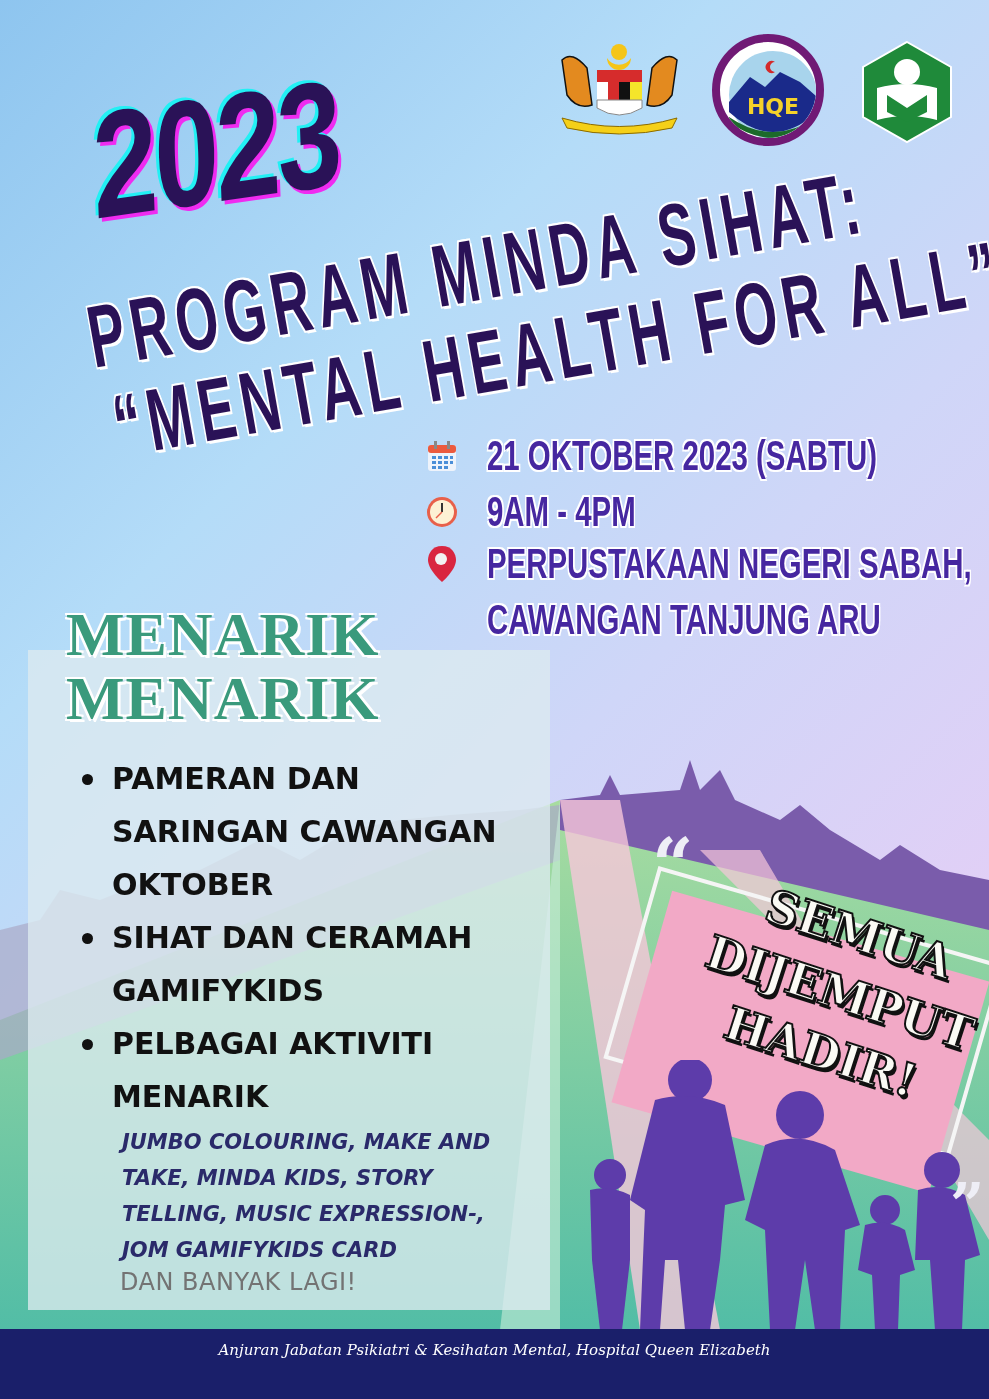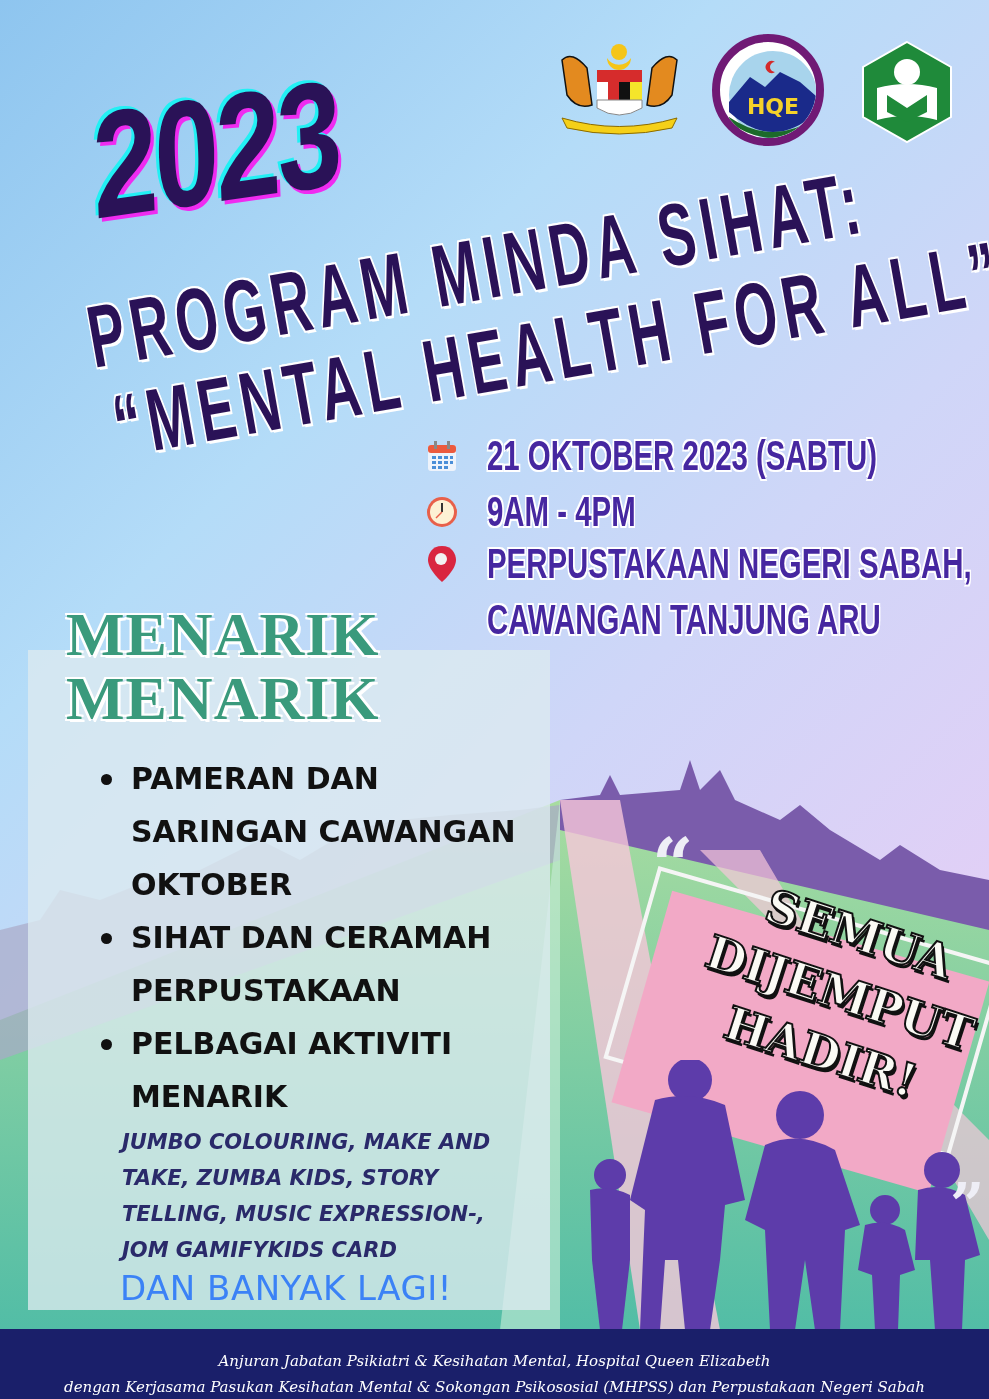--- a/index.html
+++ b/index.html
@@ -31,38 +31,38 @@
     text-shadow: 2px 2px 0 #fff, -2px -2px 0 #fff, 2px -2px 0 #fff, -2px 2px 0 #fff; }
   .info-icon { width:34px; height:34px; margin-right:28px; flex:none; }
 
   
   .ground { left:0; top:760px; width:989px; height:570px; }
 
   
   .card { left:28px; top:650px; width:522px; height:660px; background:rgba(220,235,240,0.78); }
   .act-title { left:66px; top:602px; font-family:"Liberation Serif", serif; font-weight:900; font-size:62px; line-height:64px; color:#3a9a7c;
     text-shadow: 3px 3px 0 #fff, -2px -2px 0 #fff, 2px -2px 0 #fff, -2px 2px 0 #fff; letter-spacing:1px; }
-  .act-list { left:99px; top:752px; width:460px; margin:0; padding:0; list-style:none; }
+  .act-list { left:80px; top:752px; width:460px; margin:0; padding:0; list-style:none; }
   .act-list li { position:relative; padding-left:32px; font-family:"DejaVu Sans", sans-serif; font-weight:bold; font-size:30px; line-height:53px; color:#111; }
   .act-list li .bullet { position:absolute; left:2px; top:22px; width:11px; height:11px; border-radius:50%; background:#111; }
   .act-sub { left:122px; top:1124px; width:400px; font-family:"DejaVu Sans", sans-serif; font-weight:bold; font-style:italic; font-size:21px; line-height:36px; color:#2a2a6a; }
-  .act-more { left:120px; top:1268px; font-family:"DejaVu Sans", sans-serif; font-size:34px; color:#3b82f6; letter-spacing:0.5px; }
+  .act-more { left:120px; top:1268px; font-family:"DejaVu Sans", sans-serif; font-size:24px; color:#737373; letter-spacing:0.5px; }
 
   
   .banner { left:620px; top:855px; width:380px; height:280px; transform: rotate(16deg); transform-origin:left top; }
   .banner-frame { position:absolute; left:40px; top:0; width:360px; height:200px; border:4px solid #f5f5f5; box-sizing:border-box; }
   .banner-fill { position:absolute; left:60px; top:20px; width:330px; height:220px; background:#f2a9c6; }
   .banner-text { left:690px; top:900px; width:300px; text-align:center; transform: rotate(18deg); transform-origin:center;
     font-family:"DejaVu Serif", serif; font-weight:900; font-size:46px; line-height:62px; color:#fafaf4;
     -webkit-text-stroke: 2px #111; text-shadow: 3px 3px 0 #111; }
   .quote-open { left:652px; top:822px; font-family:"DejaVu Serif", serif; font-size:72px; color:#eeeef6; font-weight:bold; }
   .quote-close { left:950px; top:1170px; font-family:"DejaVu Serif", serif; font-size:60px; color:#eeeef6; font-weight:bold; }
 
   
-  .footer { left:0; top:1329px; width:989px; height:70px; background:#1a1f6a; text-align:center; color:#fff; font-family:"DejaVu Serif", serif; font-style:italic; font-size:15px; line-height:26px; padding-top:19px; box-sizing:border-box; }
+  .footer { left:0; top:1329px; width:989px; height:70px; background:#1a1f6a; text-align:center; color:#fff; font-family:"DejaVu Serif", serif; font-style:italic; font-size:15px; line-height:26px; padding-top:8px; box-sizing:border-box; }
 </style>
 </head>
 <body>
 
 <div class="logo logo-coat">
   <svg width="135" height="95" viewBox="0 0 135 95">
     <circle cx="67" cy="12" r="8" fill="#f5c518"></circle>
     <path d="M55 18 A14 14 0 0 0 79 18 A11 11 0 0 1 55 18Z" fill="#f5c518"></path>
     <rect x="45" y="30" width="45" height="12" fill="#d62c2c"></rect>
     <rect x="45" y="42" width="11" height="18" fill="#fff"></rect>
@@ -197,27 +197,26 @@
 <ul class="abs act-list">
   <li>
     <span class="bullet"></span>
     <div>PAMERAN DAN</div>
     <div>SARINGAN CAWANGAN</div>
     <div>OKTOBER</div>
   </li>
   <li>
     <span class="bullet"></span>
     <div>SIHAT DAN CERAMAH</div>
-    <div>PERPUSTAKAAN</div>
+    <div>GAMIFYKIDS</div>
   </li>
   <li>
     <span class="bullet"></span>
     <div>PELBAGAI AKTIVITI</div>
     <div>MENARIK</div>
   </li>
 </ul>
-<div class="abs act-sub">JUMBO COLOURING, MAKE AND TAKE, ZUMBA KIDS, STORY TELLING,  MUSIC EXPRESSION-, JOM GAMIFYKIDS CARD</div>
+<div class="abs act-sub">JUMBO COLOURING, MAKE AND TAKE, MINDA KIDS, STORY TELLING,  MUSIC EXPRESSION-, JOM GAMIFYKIDS CARD</div>
 <div class="abs act-more">DAN BANYAK LAGI!</div>
 
 <div class="abs footer">
   <div>Anjuran Jabatan Psikiatri &amp; Kesihatan Mental, Hospital Queen Elizabeth</div>
-  <div>dengan Kerjasama Pasukan Kesihatan Mental &amp; Sokongan Psikososial (MHPSS) dan Perpustakaan Negeri Sabah</div>
 </div>
 
 </body></html>

